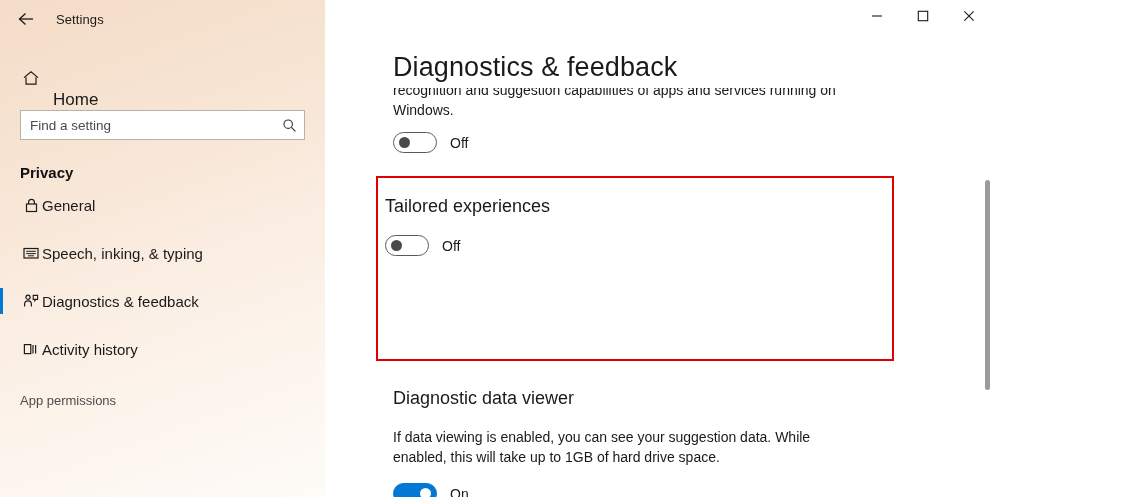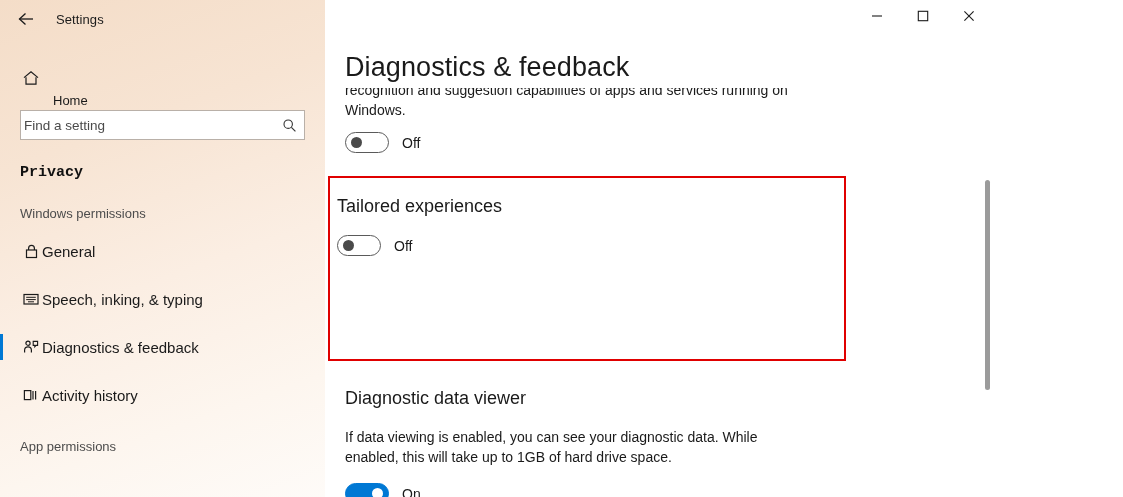--- a/index.html
+++ b/index.html
@@ -14,20 +14,21 @@
     background: #ffffff;
     color: #000000;
   }
   .window {
     position: relative;
     width: 992px;
     height: 497px;
     background: #ffffff;
     display: flex;
     overflow: hidden;
+    gap: 48px;
   }
 
   
   .sidebar {
     width: 325px;
     flex: 0 0 325px;
     height: 497px;
     background: linear-gradient(160deg, #f4ddc8 0%, #f7e4d3 28%, #fbeee3 55%, #fdf6ef 80%, #fefbf8 100%);
     position: relative;
   }
@@ -60,62 +61,61 @@
     margin-top: 20px;
     padding-left: 20px;
   }
   .home-row .ico {
     width: 22px;
     display: flex;
     justify-content: center;
     color: #1b1b1b;
   }
   .home-label {
-    font-size: 13px;
+    font-size: 17px;
     margin-left: 11px;
     color: #1a1a1a;
     margin-top: 44px;
   }
 
   .search-wrap {
     margin: 12px 0 0 20px;
     width: 285px;
     height: 30px;
     background: #ffffff;
     border: 1px solid #b9b0a8;
     display: flex;
     align-items: center;
     box-sizing: border-box;
   }
   .search-wrap input {
     border: 0;
     outline: 0;
     flex: 1;
     height: 28px;
-    padding-left: 3px;
+    padding-left: 9px;
     font-size: 13.5px;
     font-family: "Liberation Sans", sans-serif;
     color: #111;
     background: transparent;
   }
   .search-wrap input::placeholder { color: #4a4a4a; }
   .search-ico {
     width: 30px;
     display: flex;
     align-items: center;
     justify-content: center;
     color: #333;
   }
 
   .privacy-head {
     font-size: 15px;
     font-weight: bold;
     color: #111;
     padding: 24px 0 0 20px;
-    font-family: Liberation Mono, monospace;
   }
 
   .group-head {
     font-size: 13px;
     color: #4c4c4c;
     padding: 25px 0 6px 20px;
   }
 
   .nav-item {
     display: flex;
@@ -323,21 +323,20 @@
       <span class="search-ico">
         <svg width="15" height="15" viewBox="0 0 15 15">
           <circle cx="6.2" cy="6.2" r="4.2" fill="none" stroke="currentColor" stroke-width="1.1"></circle>
           <line x1="9.4" y1="9.4" x2="13.4" y2="13.4" stroke="currentColor" stroke-width="1.1"></line>
         </svg>
       </span>
     </div>
 
     <div class="privacy-head">Privacy</div>
 
-    <div class="group-head">Windows permissions</div>
 
     <div class="nav-item">
       <span class="ico">
         <svg width="17" height="17" viewBox="0 0 17 17">
           <rect x="3.5" y="7" width="10" height="7.5" fill="none" stroke="currentColor" stroke-width="1.2"></rect>
           <path d="M5.6 7 V5.2 a2.9 2.9 0 0 1 5.8 0 V7" fill="none" stroke="currentColor" stroke-width="1.2"></path>
         </svg>
       </span>
       <span class="lbl">General</span>
     </div>
@@ -420,21 +419,21 @@
         <div class="toggle-row">
           <div class="toggle">
               <span class="knob"></span>
             </div>
           <span class="toggle-state">Off</span>
         </div>
       </div>
 
       <div class="sec3">
         <div class="sec-title">Diagnostic data viewer</div>
-        <div class="body-text">If data viewing is enabled, you can see your diagnostic data. While enabled, this will take up to 1GB of hard drive space.</div>
+        <div class="body-text">If data viewing is enabled, you can see your suggestion data. While enabled, this will take up to 1GB of hard drive space.</div>
         <div class="toggle-row">
           <div class="toggle on">
               <span class="knob"></span>
             </div>
           <span class="toggle-state">On</span>
         </div>
       </div>
 
       <div class="vscroll"></div>
     </div>

